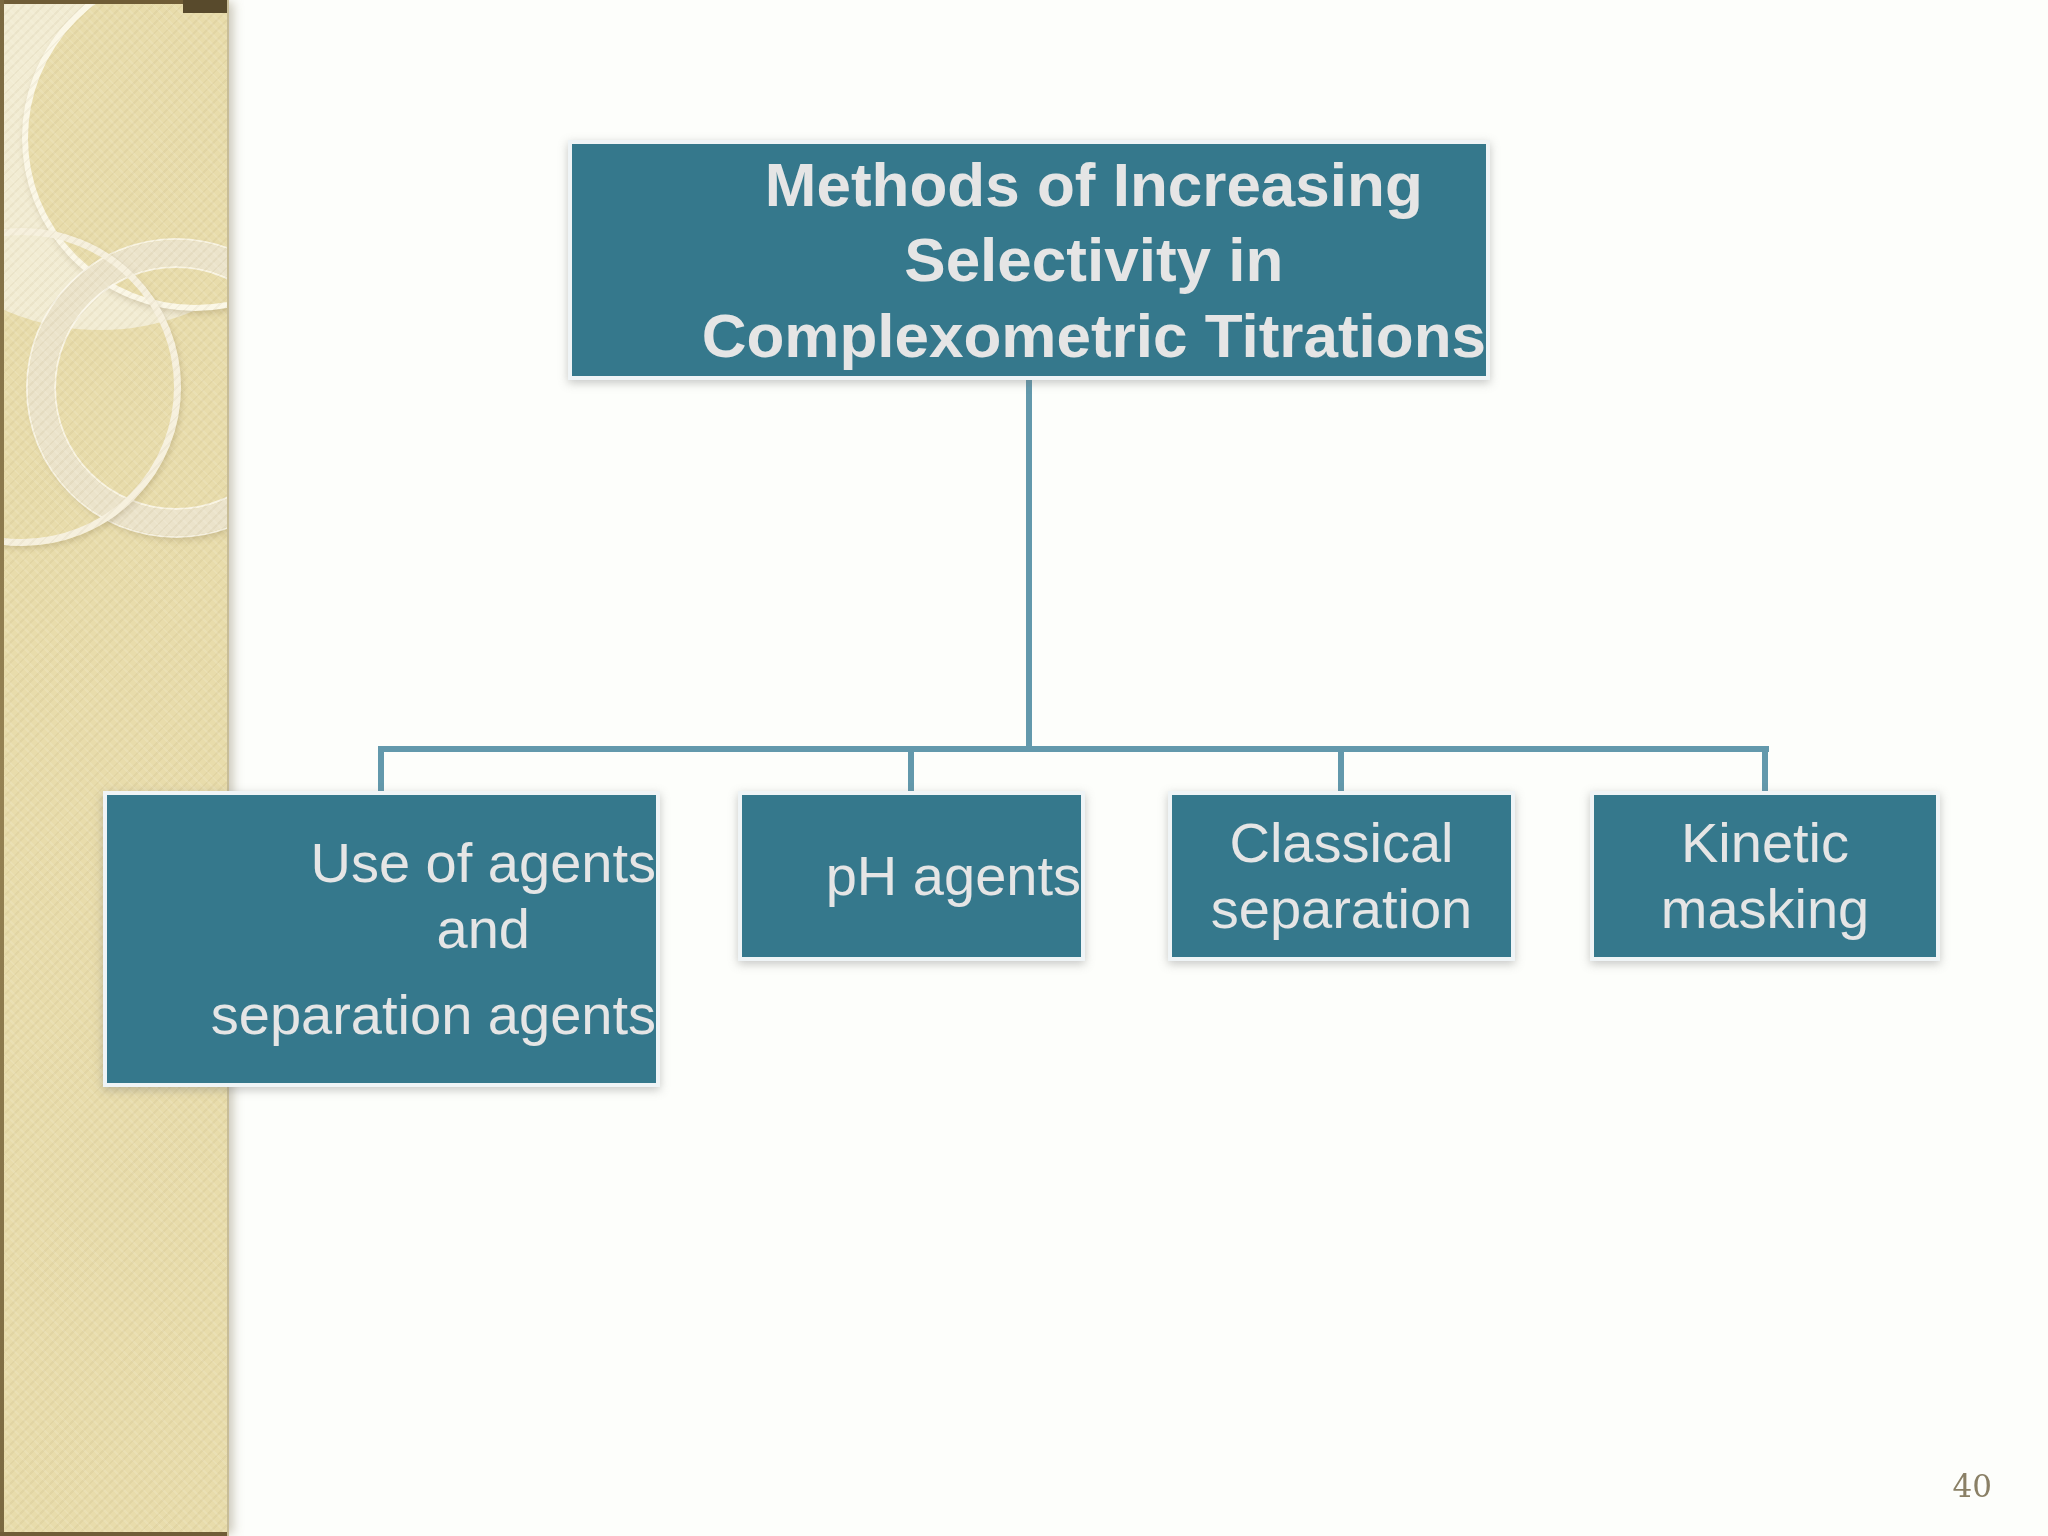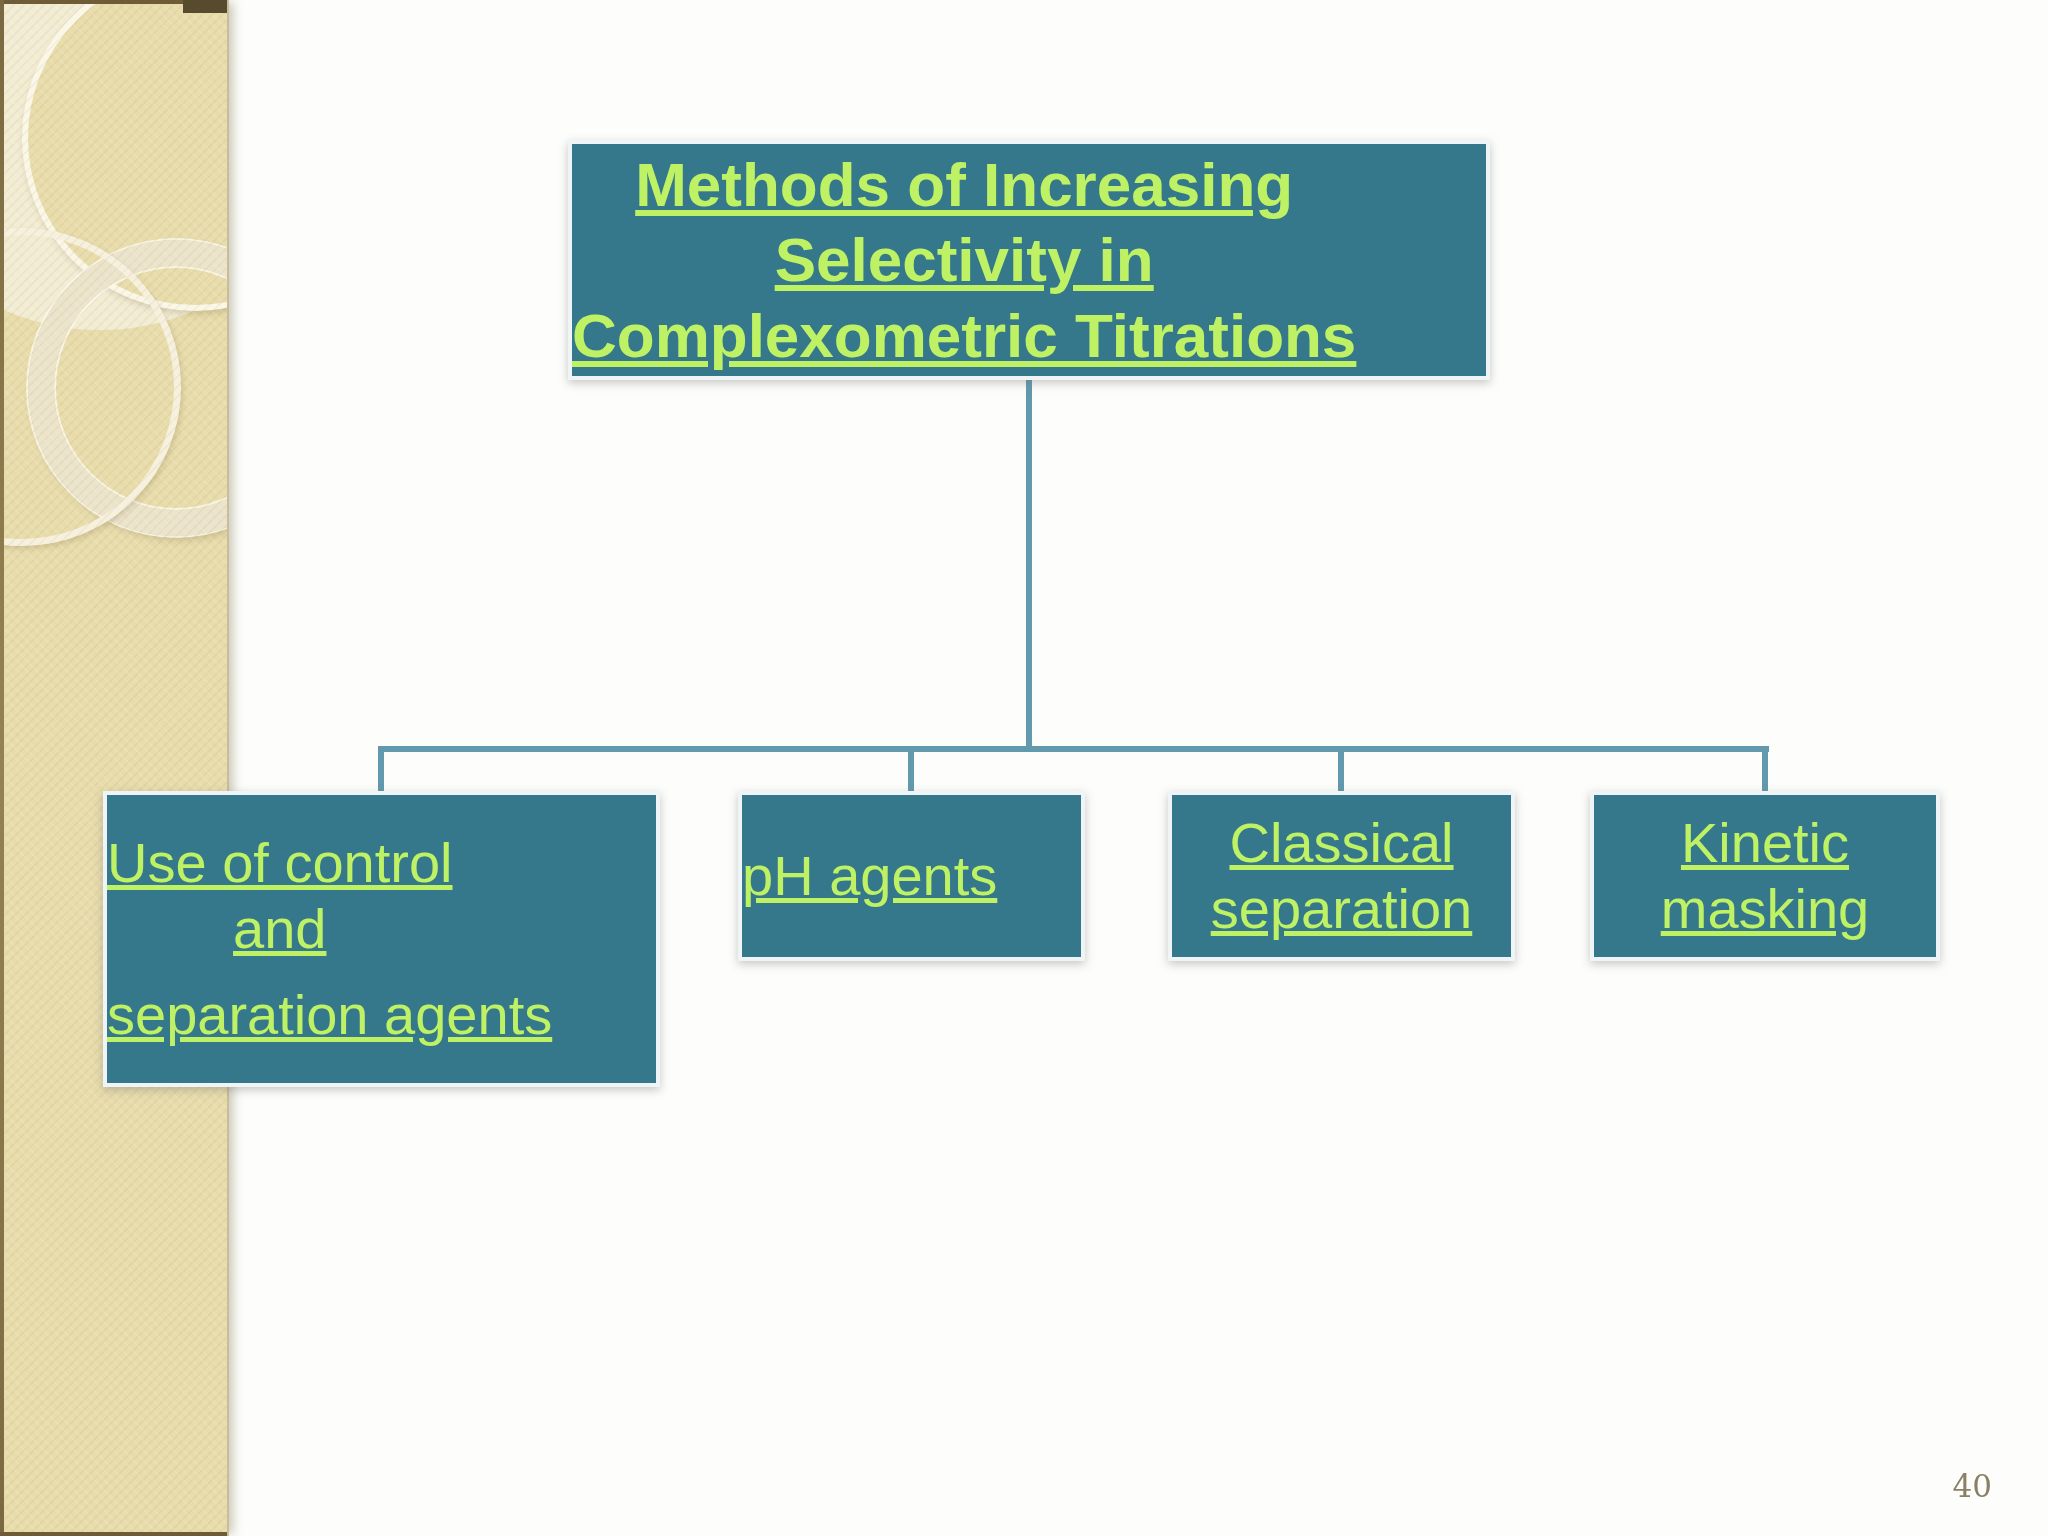--- a/index.html
+++ b/index.html
@@ -64,26 +64,25 @@
   .conn-drop3 { left: 1338px; top: 746px; width: 6px; height: 48px; }
   .conn-drop4 { left: 1762px; top: 746px; width: 6px; height: 48px; }
 
   
   .box {
     position: absolute;
     box-sizing: border-box;
     background: #35788c;
     border: 4px solid rgba(255,255,255,0.92);
     box-shadow: 0 3px 9px rgba(110,110,110,0.38);
-    color: #bef264;
+    color: #e5e5e5;
     display: flex; flex-direction: column;
-    align-items: flex-start; justify-content: center;
+    align-items: flex-end; justify-content: center;
     text-align: center;
     z-index: 3;
-    text-decoration: underline;
   }
   .box-root {
     left: 568px; top: 140px; width: 922px; height: 240px;
     font-size: 62px; font-weight: bold; line-height: 1.22;
   }
   .box-child { font-size: 56px; line-height: 1.18; }
   .box-c1 { left: 103px;  top: 791px; width: 557px; height: 296px; }
   .box-c2 { left: 738px;  top: 791px; width: 347px; height: 170px; }
   .box-c3 { left: 1168px; top: 791px; width: 347px; height: 170px; }
   .box-c4 { left: 1590px; top: 791px; width: 350px; height: 170px; }
@@ -120,21 +119,21 @@
 <div class="conn conn-drop3"></div>
 <div class="conn conn-drop4"></div>
 
 <div class="box box-root">
   <span class="pre">Methods of Increasing
 Selectivity in
 Complexometric Titrations</span>
 </div>
 
 <div class="box box-child box-c1">
-  <span class="pre">Use of control
+  <span class="pre">Use of agents
 and</span>
   <span class="para2">separation agents</span>
 </div>
 
 <div class="box box-child box-c2">
   <span>pH agents</span>
 </div>
 
 <div class="box box-child box-c3">
   <span>Classical separation</span>

